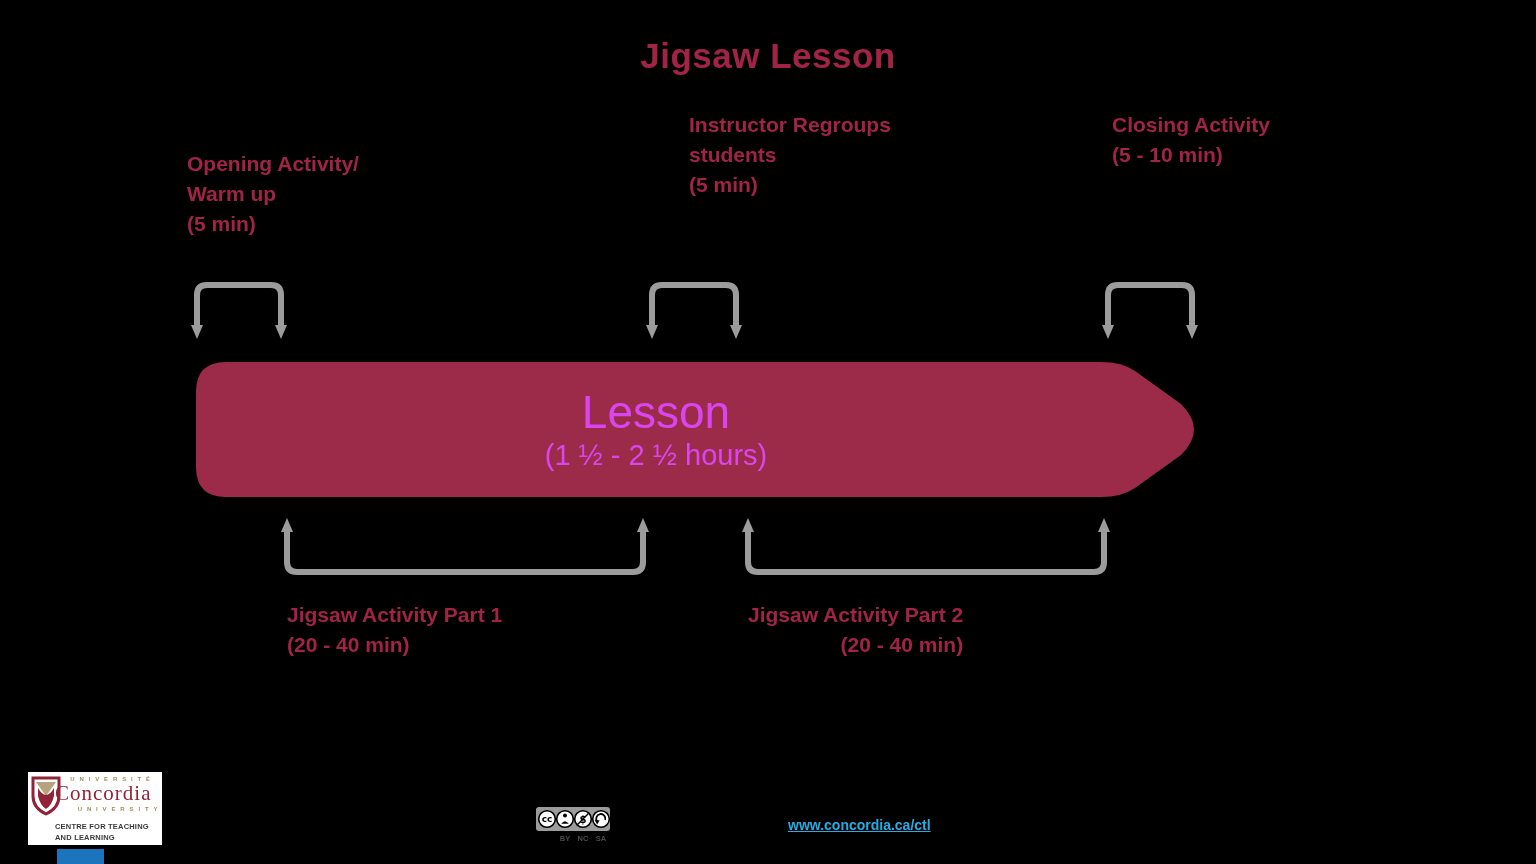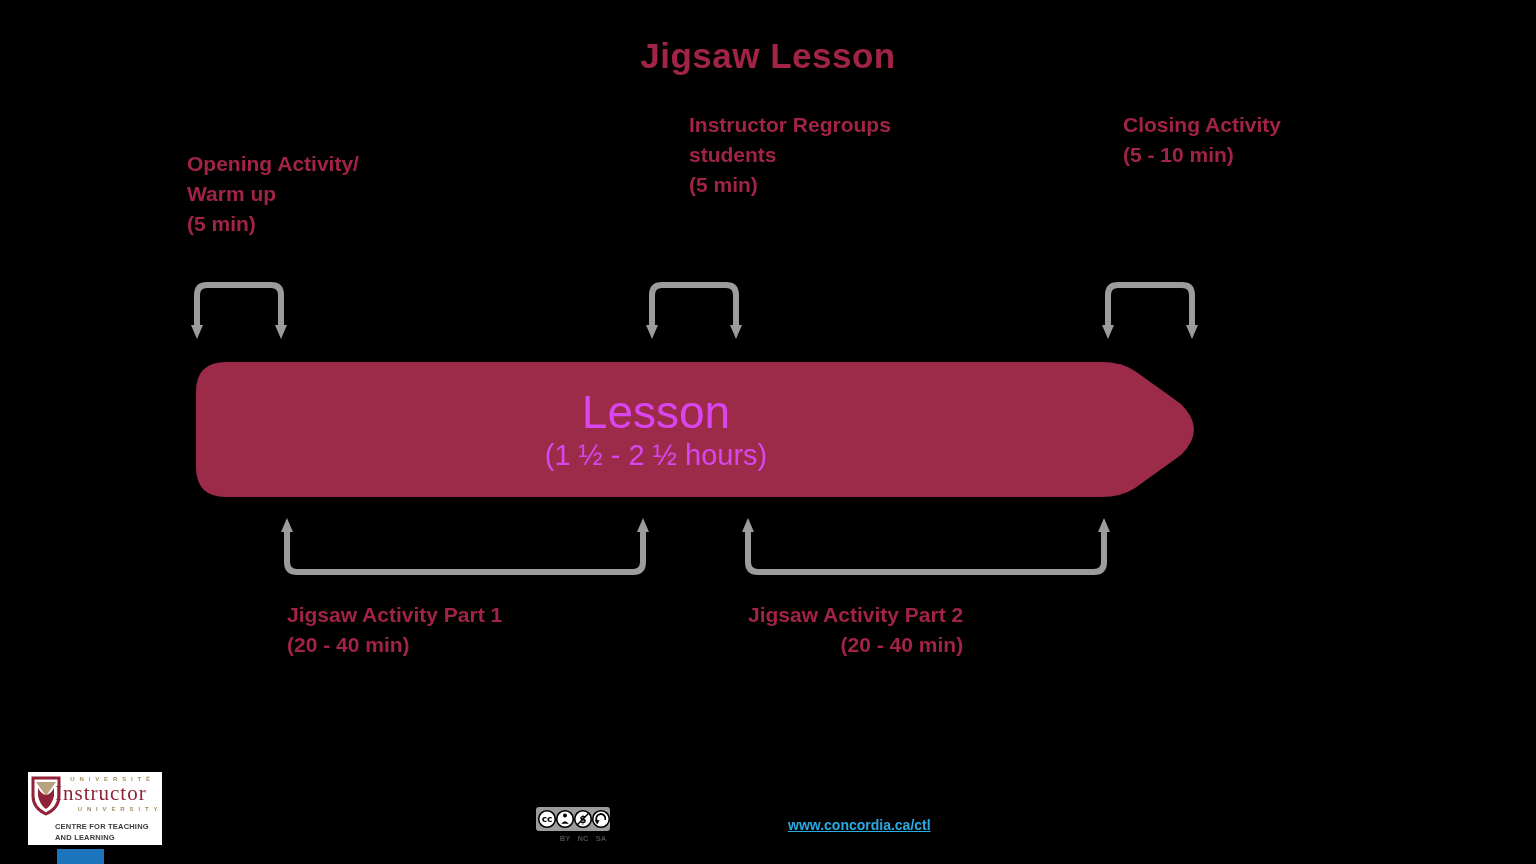--- a/index.html
+++ b/index.html
@@ -11,21 +11,21 @@
   .title{
     position:absolute;left:0;top:36px;width:1536px;text-align:center;
     font-size:35px;font-weight:600;letter-spacing:.5px;color:#A12345;
   }
   .stage-label{
     position:absolute;font-size:21px;line-height:30px;font-weight:600;
     color:#A12345;white-space:pre-line;
   }
   .lbl-opening{left:187px;top:110px;margin-top:39px;}
   .lbl-instructor{left:652px;top:110px;margin-left:37px;}
-  .lbl-closing{left:1112px;top:110px;margin-left:11px;}
+  .lbl-closing{left:1112px;top:110px;}
   .lbl-part1{left:287px;top:600px;}
   .lbl-part2{left:748px;top:600px;text-align:right;}
   .bracket{position:absolute;}
   .bkt-top-1{left:191px;top:277px;}
   .bkt-top-2{left:646px;top:277px;}
   .bkt-top-3{left:1102px;top:277px;}
   .bkt-bot-1{left:281px;top:514px;}
   .bkt-bot-2{left:742px;top:514px;}
   .lesson-arrow{position:absolute;left:196px;top:362px;}
   .lesson-text{
@@ -120,21 +120,21 @@
   <div class="stage-label lbl-part2">Jigsaw Activity Part 2
 (20 - 40 min)</div>
 
   <div class="logo-box">
     <svg class="logo-shield" width="30" height="40" viewBox="0 0 30 40">
       <path d="M2,2 H28 V20 Q28,32 15,38 Q2,32 2,20 Z" fill="#fff" stroke="#912338" stroke-width="3"></path>
       <path d="M5,6 L25,6 L15,20 Z" fill="#B6A37E"></path>
       <path d="M7,12 Q15,26 23,12 L23,20 Q21,29 15,33 Q9,29 7,20 Z" fill="#912338"></path>
     </svg>
     <div class="logo-universite">U N I V E R S I T É</div>
-    <div class="logo-wordmark">Instructor</div>
+    <div class="logo-wordmark">Concordia</div>
     <div class="logo-university">U N I V E R S I T Y</div>
     <div class="logo-centre">CENTRE FOR TEACHING
 AND LEARNING</div>
   </div>
   <div class="blue-bar"></div>
 
   <svg class="cc-badge" width="76" height="38" viewBox="0 0 76 38">
     <rect x="0" y="0" width="74" height="24" rx="3" fill="#9C9C9C"></rect>
     <g>
       <circle cx="11" cy="12" r="8.3" fill="#fff" stroke="#000" stroke-width="1.6"></circle>

